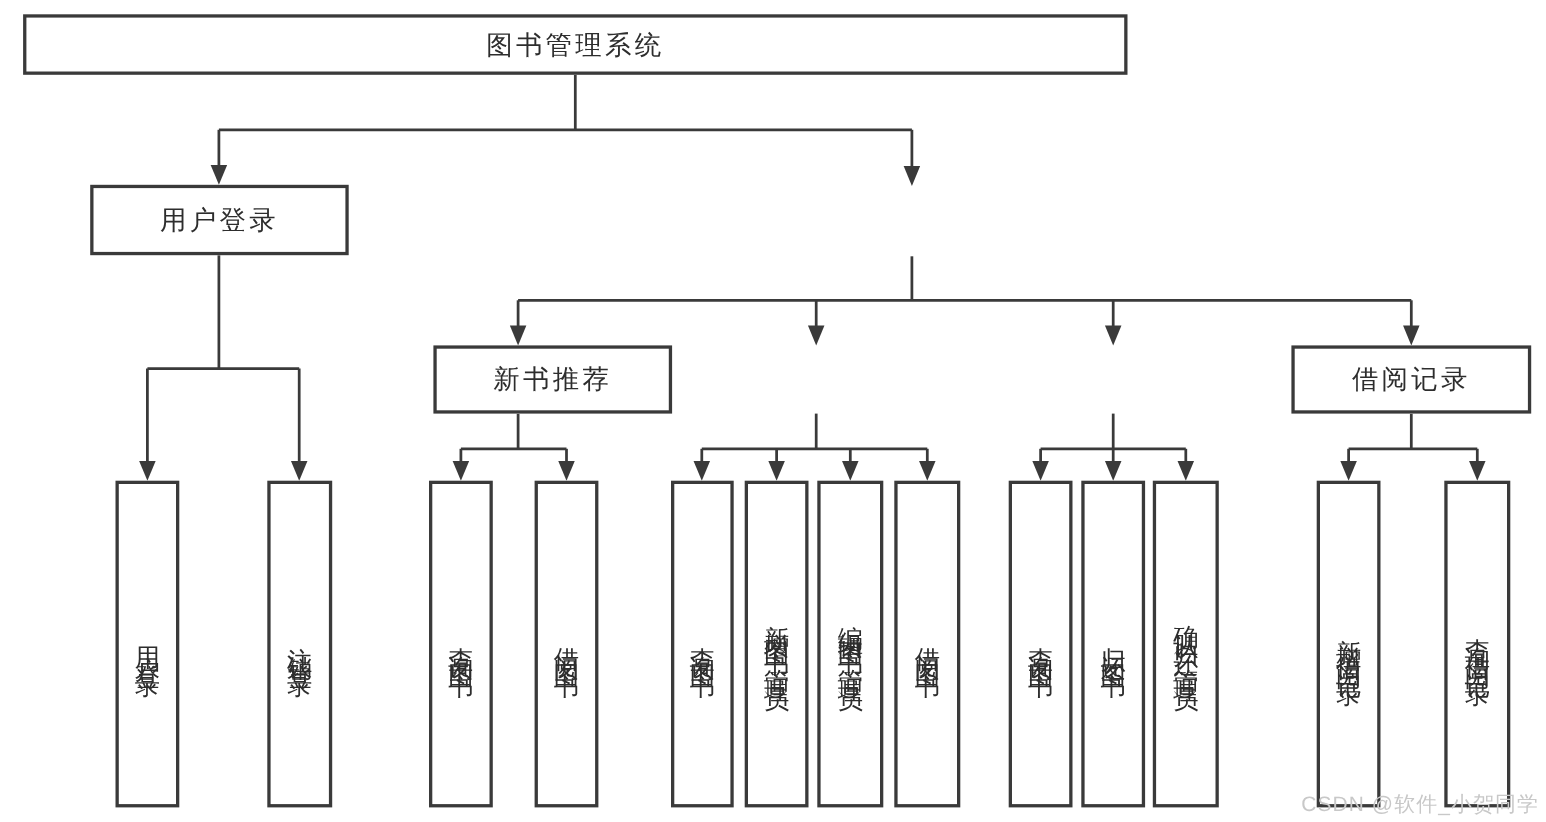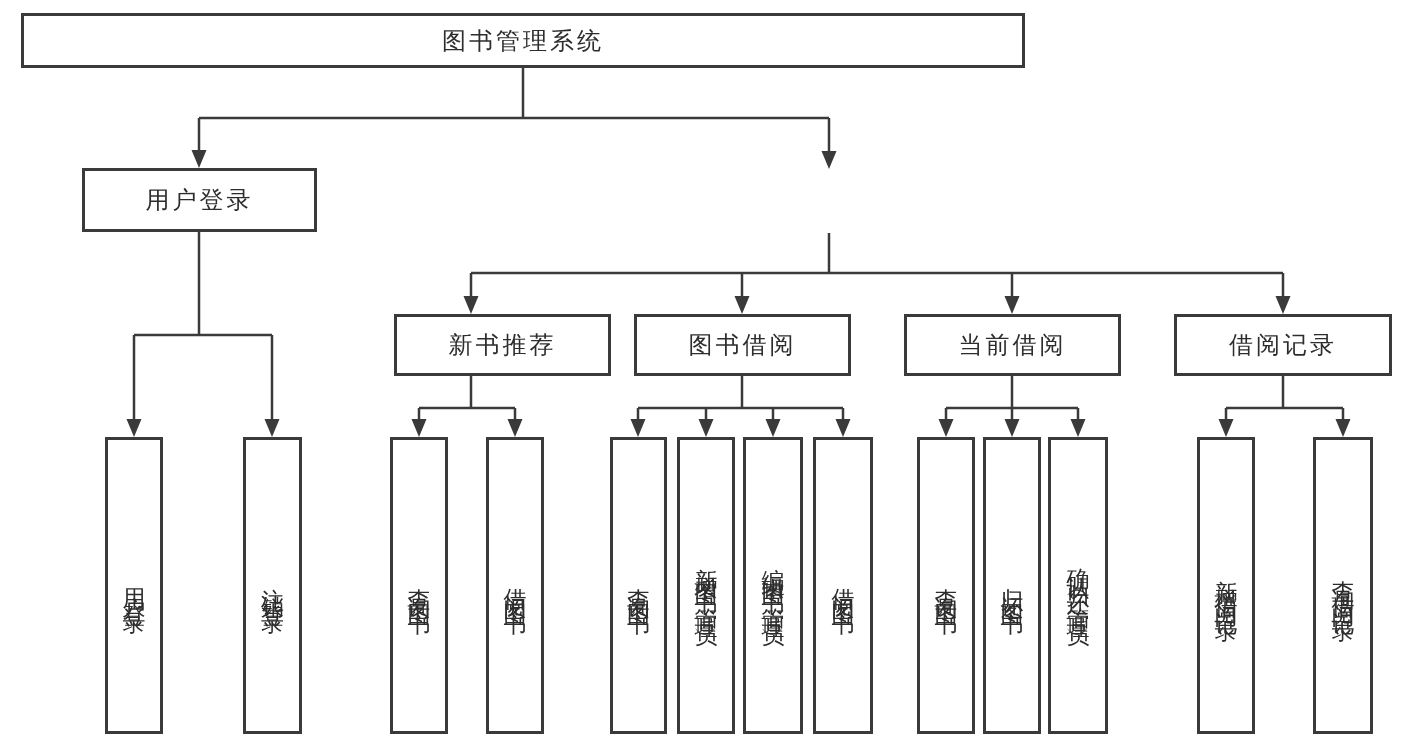--- a/index.html
+++ b/index.html
@@ -90,26 +90,20 @@
     <span class="label">图书管理系统</span>
   </div>
 
   <div class="box h" style="left:82px; top:168px; width:235px; height:64px;">
     <span class="label">用户登录</span>
   </div>
 
   <div class="box h" style="left:363px; top:314px; width:217px; height:62px;margin-left:31px;">
     <span class="label">新书推荐</span>
   </div>
-  <div class="box h" style="left:634px; top:314px; width:217px; height:62px;">
-    <span class="label">图书借阅</span>
-  </div>
-  <div class="box h" style="left:904px; top:314px; width:217px; height:62px;">
-    <span class="label">当前借阅</span>
-  </div>
   <div class="box h" style="left:1174px; top:314px; width:218px; height:62px;">
     <span class="label">借阅记录</span>
   </div>
 
   <div class="box v" style="left:105px; top:437px; width:58px; height:297px;">
     <span class="label">用户登录</span>
   </div>
   <div class="box v" style="left:243px; top:437px; width:59px; height:297px;">
     <span class="label">注销登录</span>
   </div>
@@ -144,13 +138,14 @@
     <span class="label">确认归还（管理员）</span>
   </div>
 
   <div class="box v" style="left:1197px; top:437px; width:58px; height:297px;">
     <span class="label">新增借阅记录</span>
   </div>
   <div class="box v" style="left:1313px; top:437px; width:60px; height:297px;">
     <span class="label">查询借阅记录</span>
   </div>
 
+  <div class="watermark" style="color: rgb(200, 200, 200);">CSDN @软件_小贺同学</div>
 </div>
 
 </body></html>

